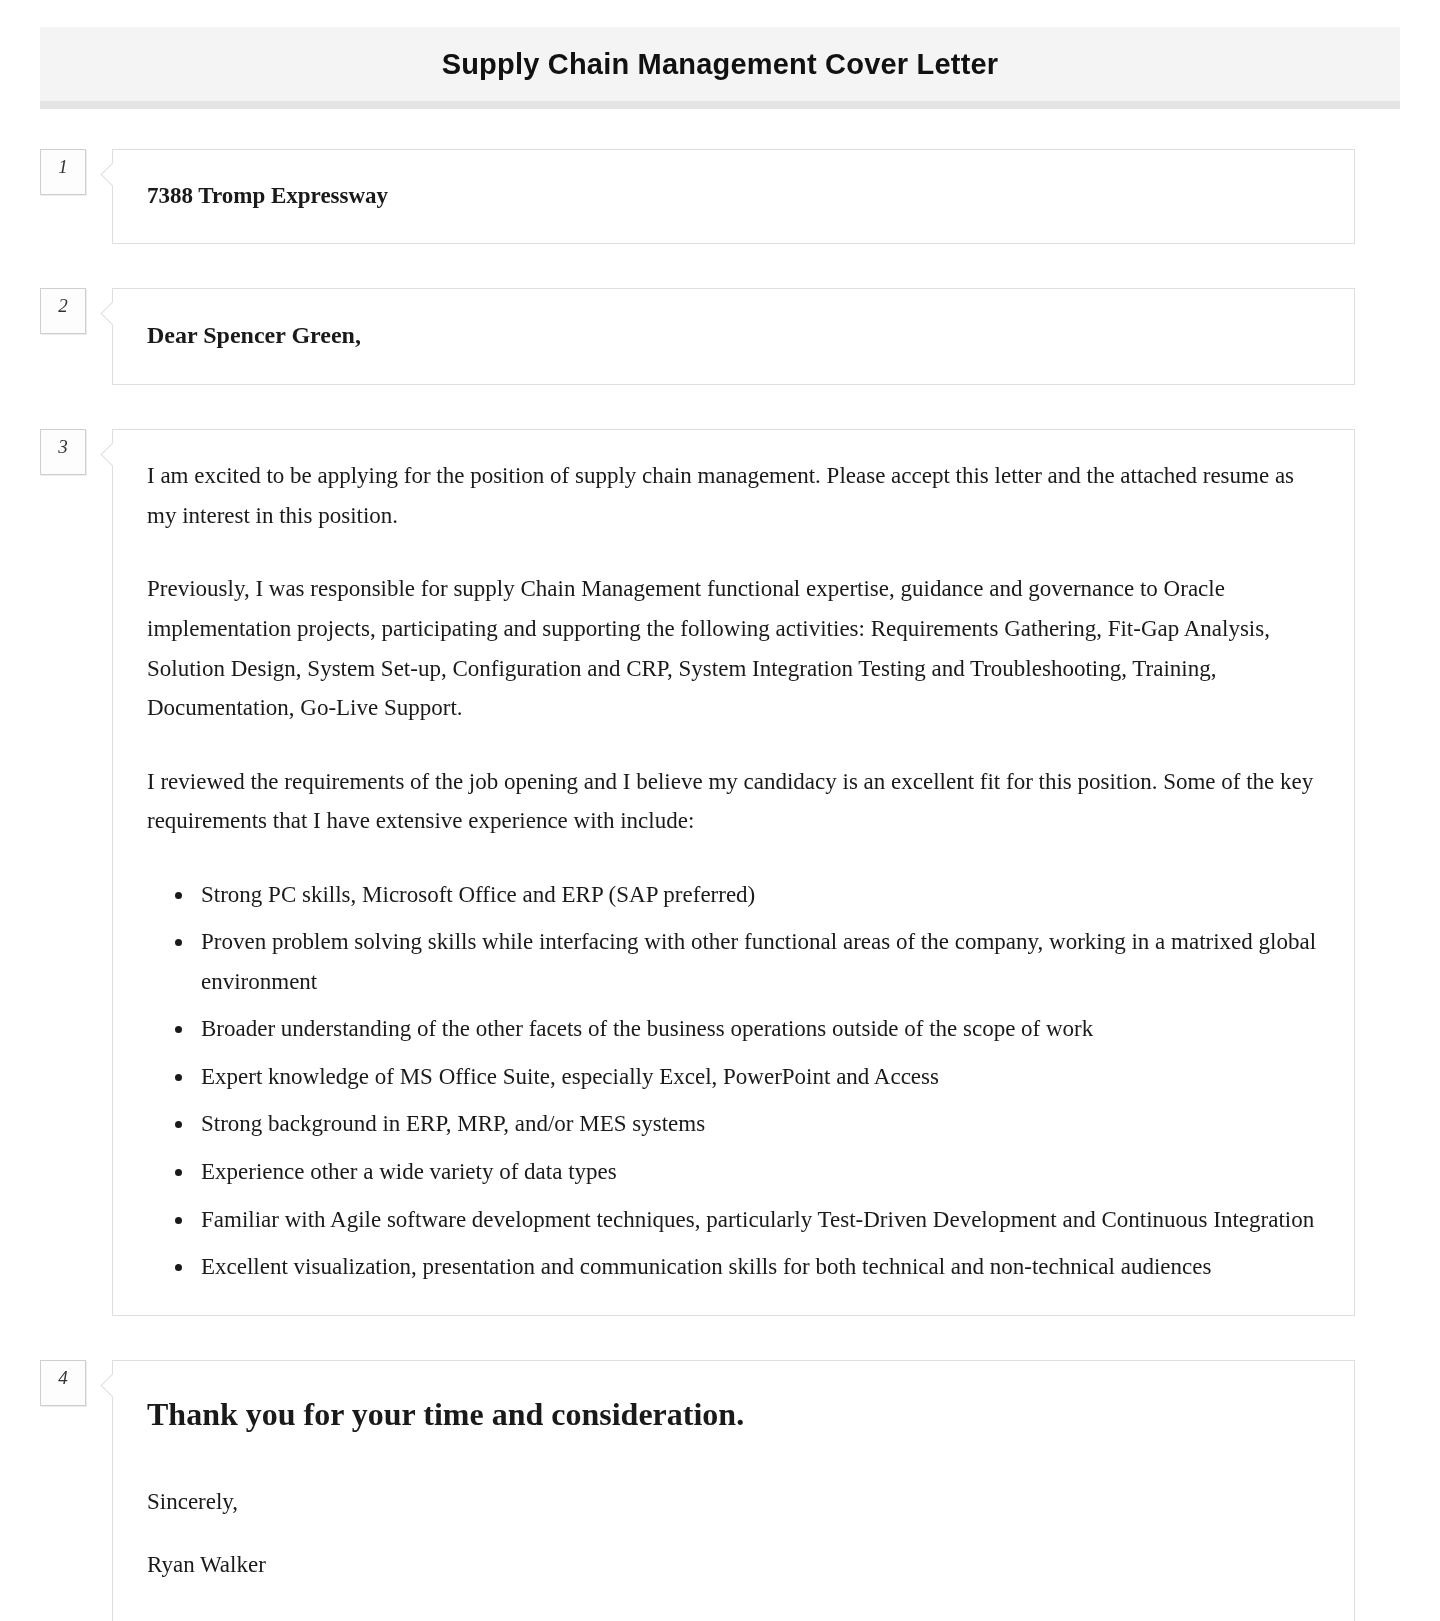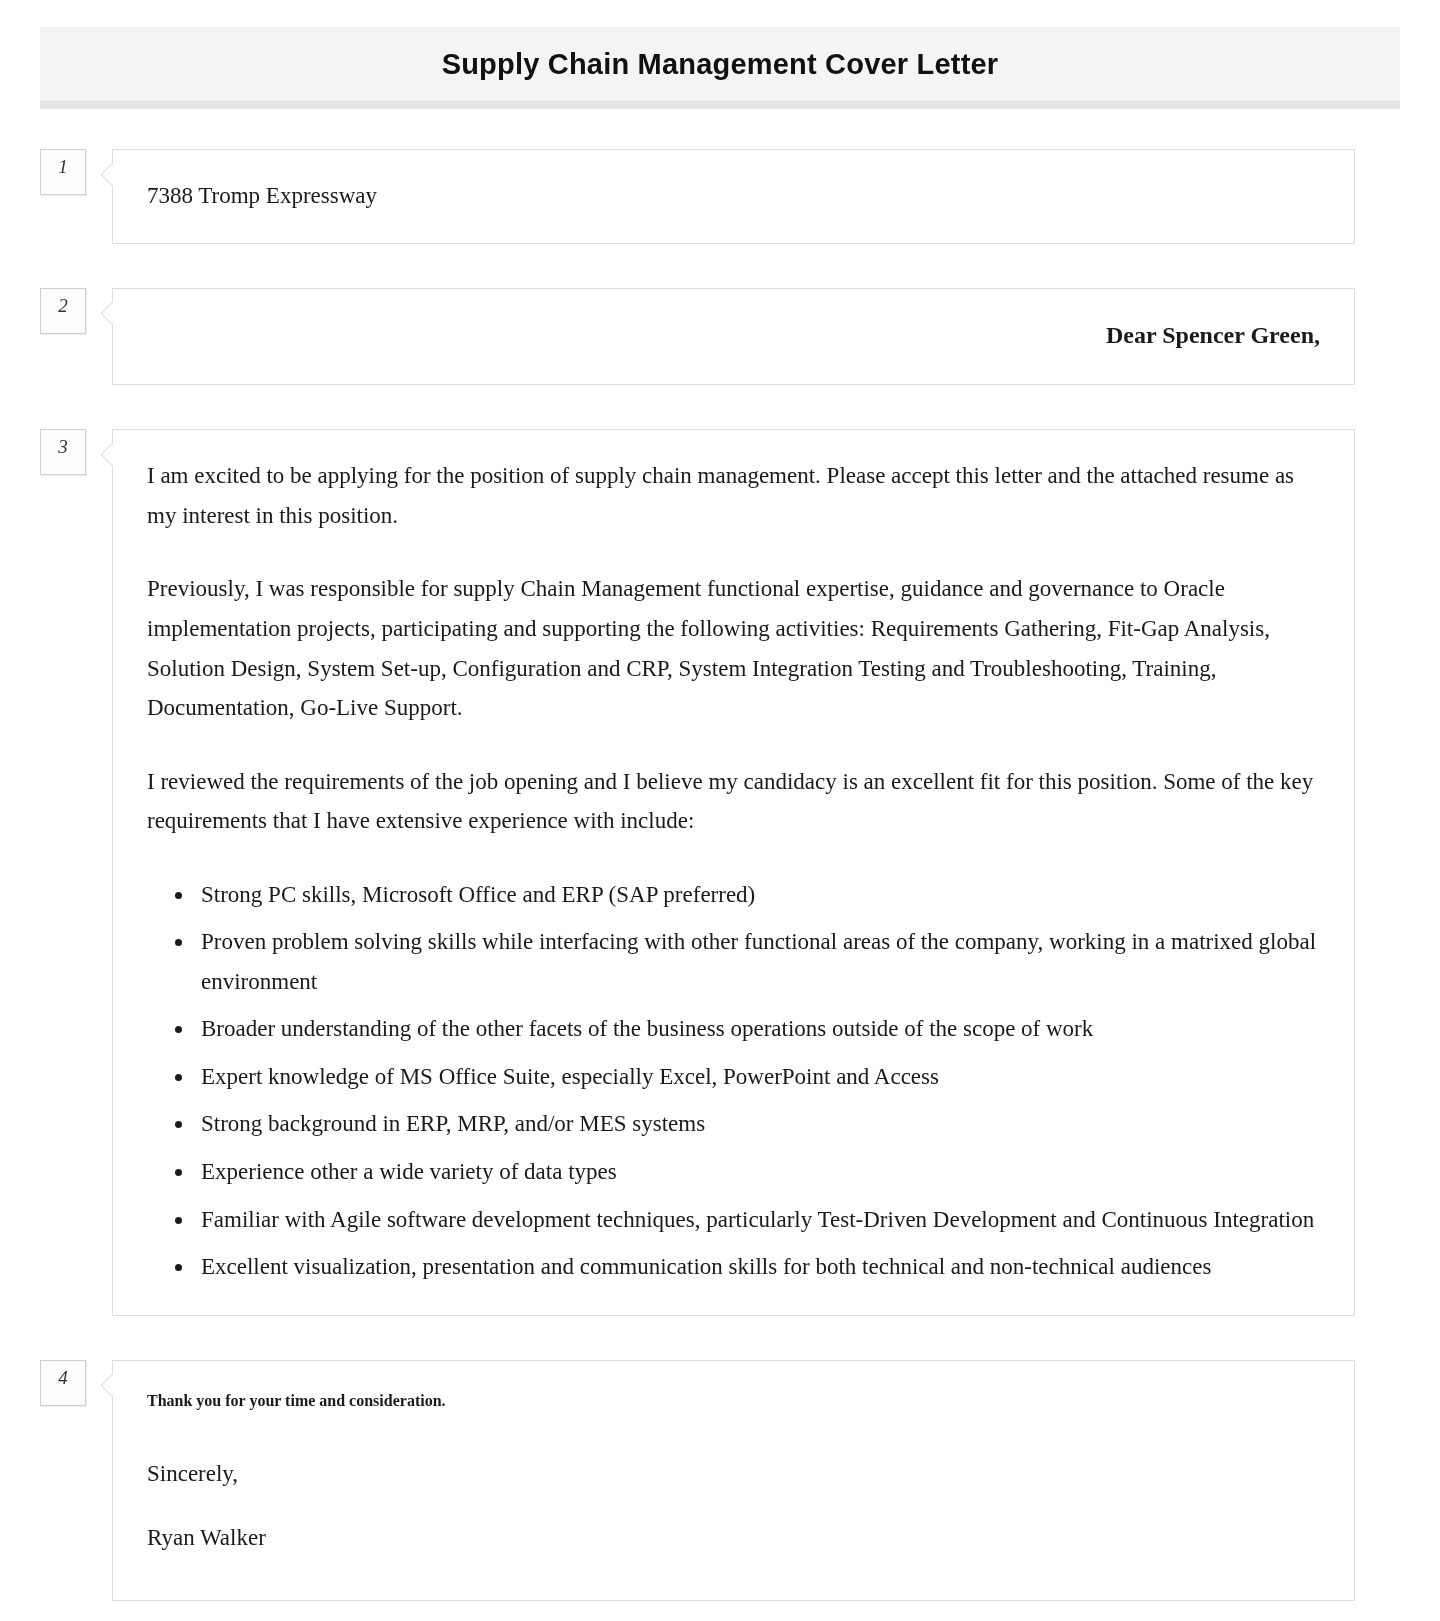--- a/index.html
+++ b/index.html
@@ -70,40 +70,39 @@
     position: absolute;
     left: -9px;
     top: 16px;
     width: 16px;
     height: 16px;
     background: #ffffff;
     border-left: 1px solid #dedede;
     border-bottom: 1px solid #dedede;
     transform: rotate(45deg);
   }
-  .address-line { line-height: 1.7; }
+  .address-line { line-height: 1.7; font-weight: bold; }
   .greeting {
     font-weight: 700;
     font-size: 24px;
-    text-align: right;
   }
   .para { margin-bottom: 34px; }
   .para:last-child { margin-bottom: 0; }
   ul.req-list {
     margin: 8px 0 0 14px;
     padding-left: 34px;
   }
   ul.req-list li {
     margin-bottom: 8px;
     padding-left: 6px;
   }
   ul.req-list li:last-child { margin-bottom: 0; }
   .thanks {
     font-weight: 700;
-    font-size: 16px;
+    font-size: 32px;
     margin-bottom: 40px;
     font-family: Liberation Serif, serif;
   }
   .signoff { margin-bottom: 24px; }
   .signature { margin-bottom: 15px; }
 </style>
 </head>
 <body>
 
 <div class="page">

